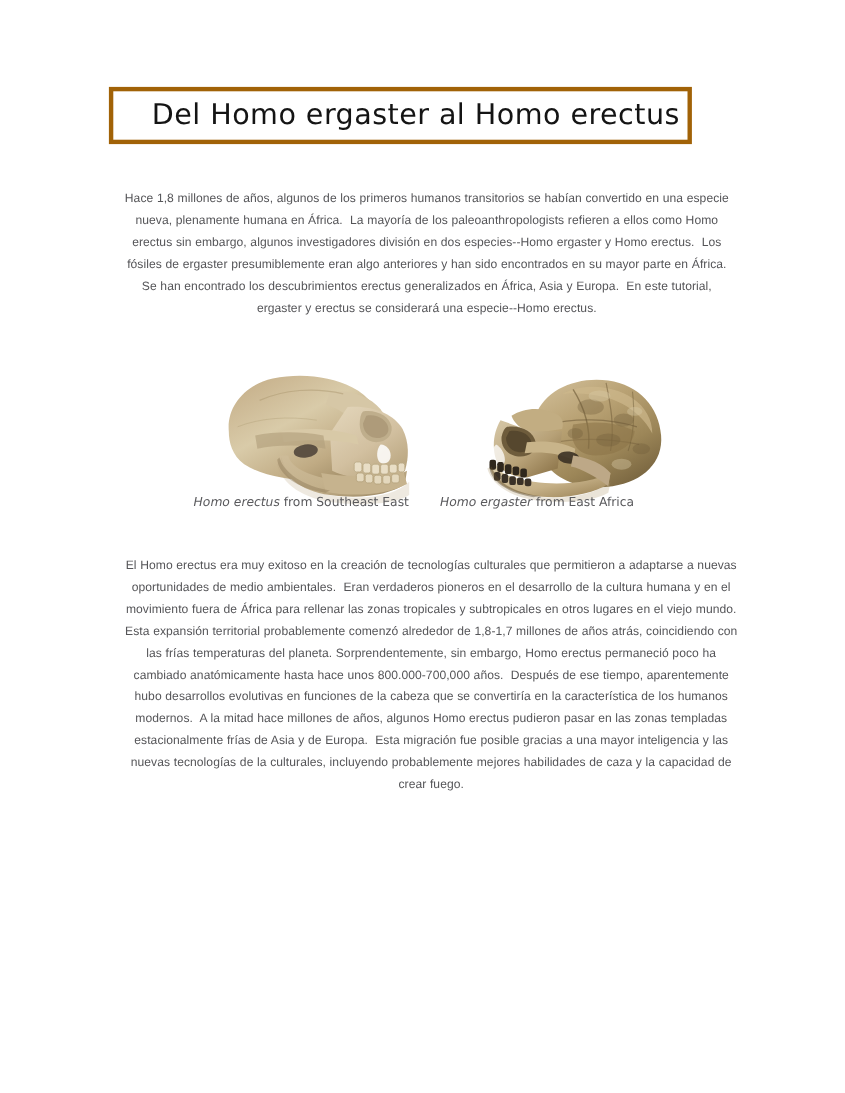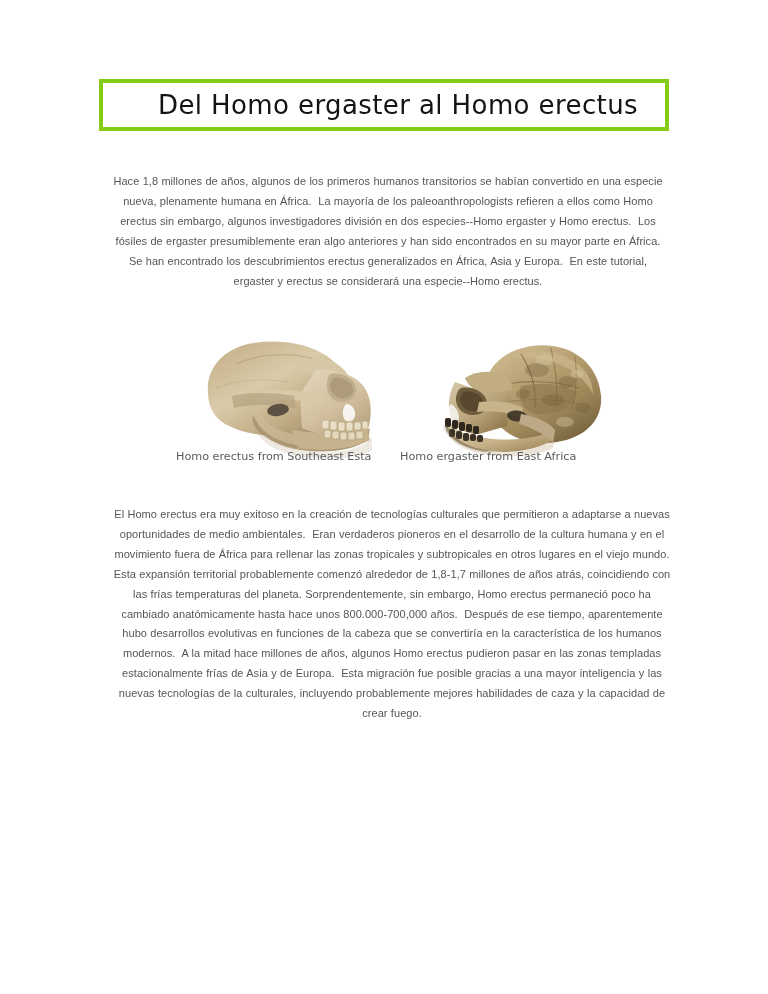--- a/index.html
+++ b/index.html
@@ -21,23 +21,23 @@
     background: #ffffff;
     overflow: hidden;
     box-sizing: border-box;
   }
 
   
   .title-box {
     position: absolute;
     left: 99px;
     top: 79px;
-    width: 570px;
+    width: 530px;
     height: 52px;
-    border: 4px solid #84cc16;
+    border: 4px solid #a16207;
     background: #ffffff;
     box-sizing: border-box;
     display: flex;
     align-items: center;
     justify-content: center;
     padding-left: 28px;
   }
 
   .title-text {
     font-family: "DejaVu Sans", "Liberation Sans", sans-serif;
@@ -114,20 +114,21 @@
 
   #caption-erectus {
     left: 176px;
   }
 
   #caption-ergaster {
     left: 400px;
   }
 
   .caption .sp {
+    font-style: italic;
   }
 </style>
 </head>
 <body>
 
 <div class="page">
 
   <div class="title-box">
     <span class="title-text">Del Homo ergaster al Homo erectus</span>
   </div>
@@ -304,21 +305,21 @@
           <ellipse cx="140" cy="92" rx="9" ry="5"></ellipse>
         </g>
 
         <path d="M22 94 C26 108 42 118 66 121 L60 122 C36 118 22 108 20 96 Z" fill="#5d4c2d" opacity="0.45"></path>
       </svg>
     </div>
 
   </div>
 
   <div class="caption" id="caption-erectus">
-    <span class="sp">Homo erectus</span><span> from Southeast Esta</span>
+    <span class="sp">Homo erectus</span><span> from Southeast East</span>
   </div>
 
   <div class="caption" id="caption-ergaster">
     <span class="sp">Homo ergaster</span><span> from East Africa</span>
   </div>
 
   <p class="para" id="para-body">El Homo erectus era muy exitoso en la creación de tecnologías culturales que permitieron a adaptarse a nuevas oportunidades de medio ambientales.  Eran verdaderos pioneros en el desarrollo de la cultura humana y en el movimiento fuera de África para rellenar las zonas tropicales y subtropicales en otros lugares en el viejo mundo.  Esta expansión territorial probablemente comenzó alrededor de 1,8-1,7 millones de años atrás, coincidiendo con las frías temperaturas del planeta. Sorprendentemente, sin embargo, Homo erectus permaneció poco ha cambiado anatómicamente hasta hace unos 800.000-700,000 años.  Después de ese tiempo, aparentemente hubo desarrollos evolutivas en funciones de la cabeza que se convertiría en la característica de los humanos modernos.  A la mitad hace millones de años, algunos Homo erectus pudieron pasar en las zonas templadas estacionalmente frías de Asia y de Europa.  Esta migración fue posible gracias a una mayor inteligencia y las nuevas tecnologías de la culturales, incluyendo probablemente mejores habilidades de caza y la capacidad de crear fuego.</p>
 
 </div>
 

